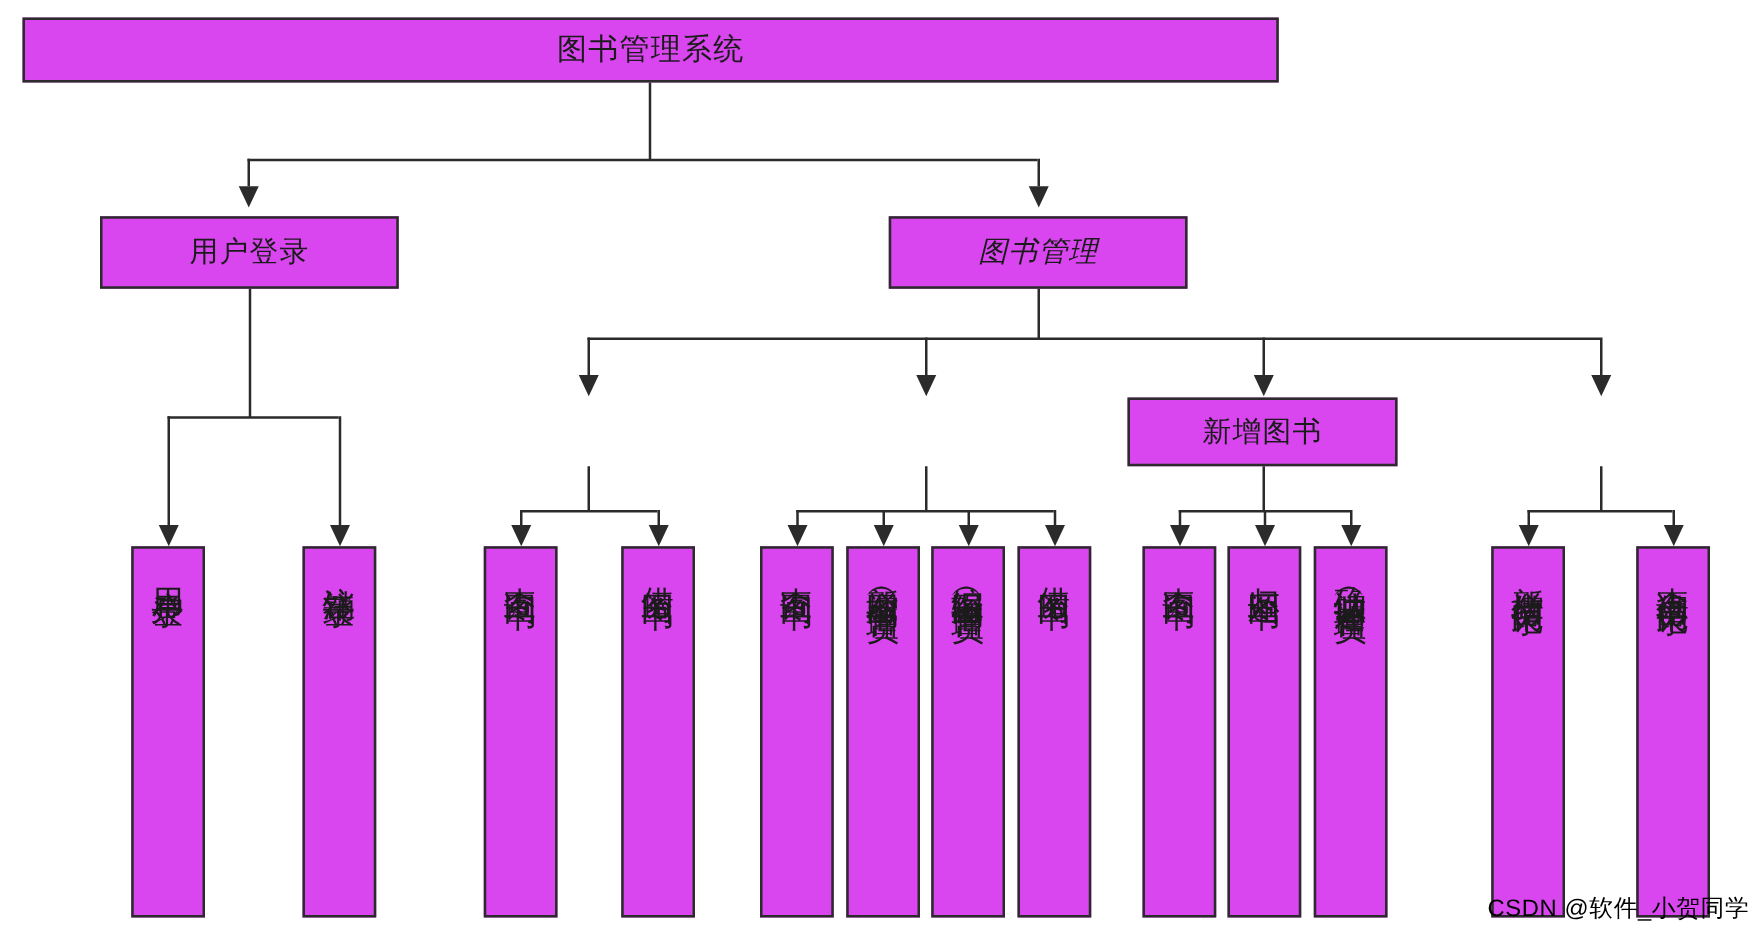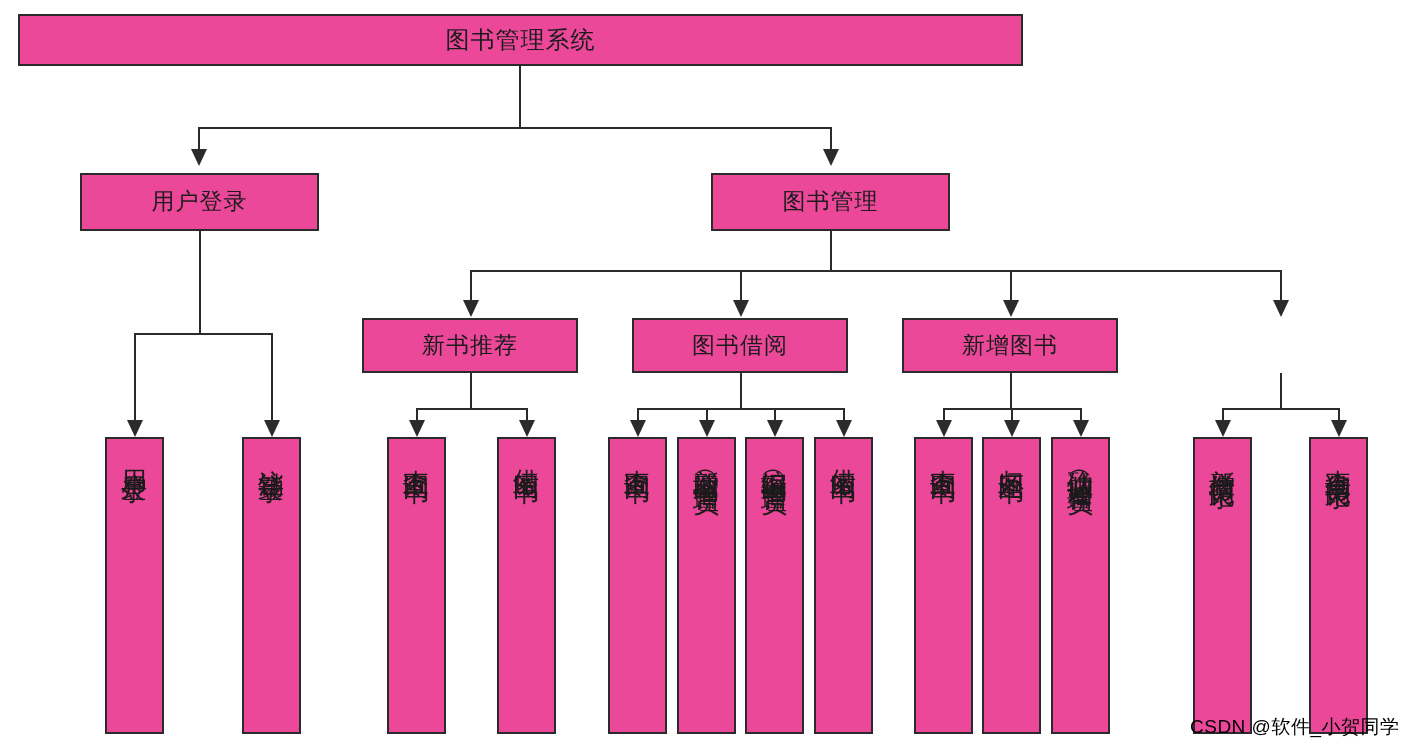--- a/index.html
+++ b/index.html
@@ -14,21 +14,21 @@
     position: relative;
     width: 1405px;
     height: 747px;
     background: #ffffff;
     overflow: hidden;
   }
   .node {
     position: absolute;
     box-sizing: border-box;
     border: 2px solid #2b2b2b;
-    background: #ec4899;
+    background: #d946ef;
     display: flex;
     align-items: center;
     justify-content: center;
     color: #1b1b1b;
   }
   .node .lbl {
     display: block;
     text-align: center;
     line-height: 1.12;
     white-space: nowrap;
@@ -96,21 +96,21 @@
 
   <div class="hline" style="left:198px; top:127px; width:632px;"></div>
   <div class="vline" style="left:198px; top:127px; height:22px;"></div>
   <div class="arrow" style="left:191px; top:149px;"></div>
   <div class="vline" style="left:830px; top:127px; height:22px;"></div>
   <div class="arrow" style="left:823px; top:149px;"></div>
 
   <div class="node horiz" style="left:80px; top:173px; width:239px; height:58px;">
     <span class="lbl">用户登录</span>
   </div>
-  <div class="node horiz" style="left:711px; top:173px; width:239px; height:58px;">
+  <div class="node horiz" style="left:711px; top:173px; width:239px; height:58px;font-style:italic;">
     <span class="lbl">图书管理</span>
   </div>
 
   <div class="vline" style="left:199px; top:231px; height:103px;"></div>
   <div class="hline" style="left:134px; top:333px; width:137px;"></div>
   <div class="vline" style="left:134px; top:333px; height:87px;"></div>
   <div class="arrow" style="left:127px; top:420px;"></div>
   <div class="vline" style="left:271px; top:333px; height:87px;"></div>
   <div class="arrow" style="left:264px; top:420px;"></div>
 
@@ -118,26 +118,20 @@
   <div class="hline" style="left:470px; top:270px; width:810px;"></div>
   <div class="vline" style="left:470px; top:270px; height:30px;"></div>
   <div class="arrow" style="left:463px; top:300px;"></div>
   <div class="vline" style="left:740px; top:270px; height:30px;"></div>
   <div class="arrow" style="left:733px; top:300px;"></div>
   <div class="vline" style="left:1010px; top:270px; height:30px;"></div>
   <div class="arrow" style="left:1003px; top:300px;"></div>
   <div class="vline" style="left:1280px; top:270px; height:30px;"></div>
   <div class="arrow" style="left:1273px; top:300px;"></div>
 
-  <div class="node horiz" style="left:362px; top:318px; width:216px; height:55px;">
-    <span class="lbl">新书推荐</span>
-  </div>
-  <div class="node horiz" style="left:632px; top:318px; width:216px; height:55px;">
-    <span class="lbl">图书借阅</span>
-  </div>
   <div class="node horiz" style="left:902px; top:318px; width:216px; height:55px;">
     <span class="lbl">新增图书</span>
   </div>
 
   <div class="vline" style="left:470px; top:373px; height:36px;"></div>
   <div class="hline" style="left:416px; top:408px; width:110px;"></div>
   <div class="vline" style="left:416px; top:408px; height:12px;"></div>
   <div class="arrow" style="left:409px; top:420px;"></div>
   <div class="vline" style="left:526px; top:408px; height:12px;"></div>
   <div class="arrow" style="left:519px; top:420px;"></div>

